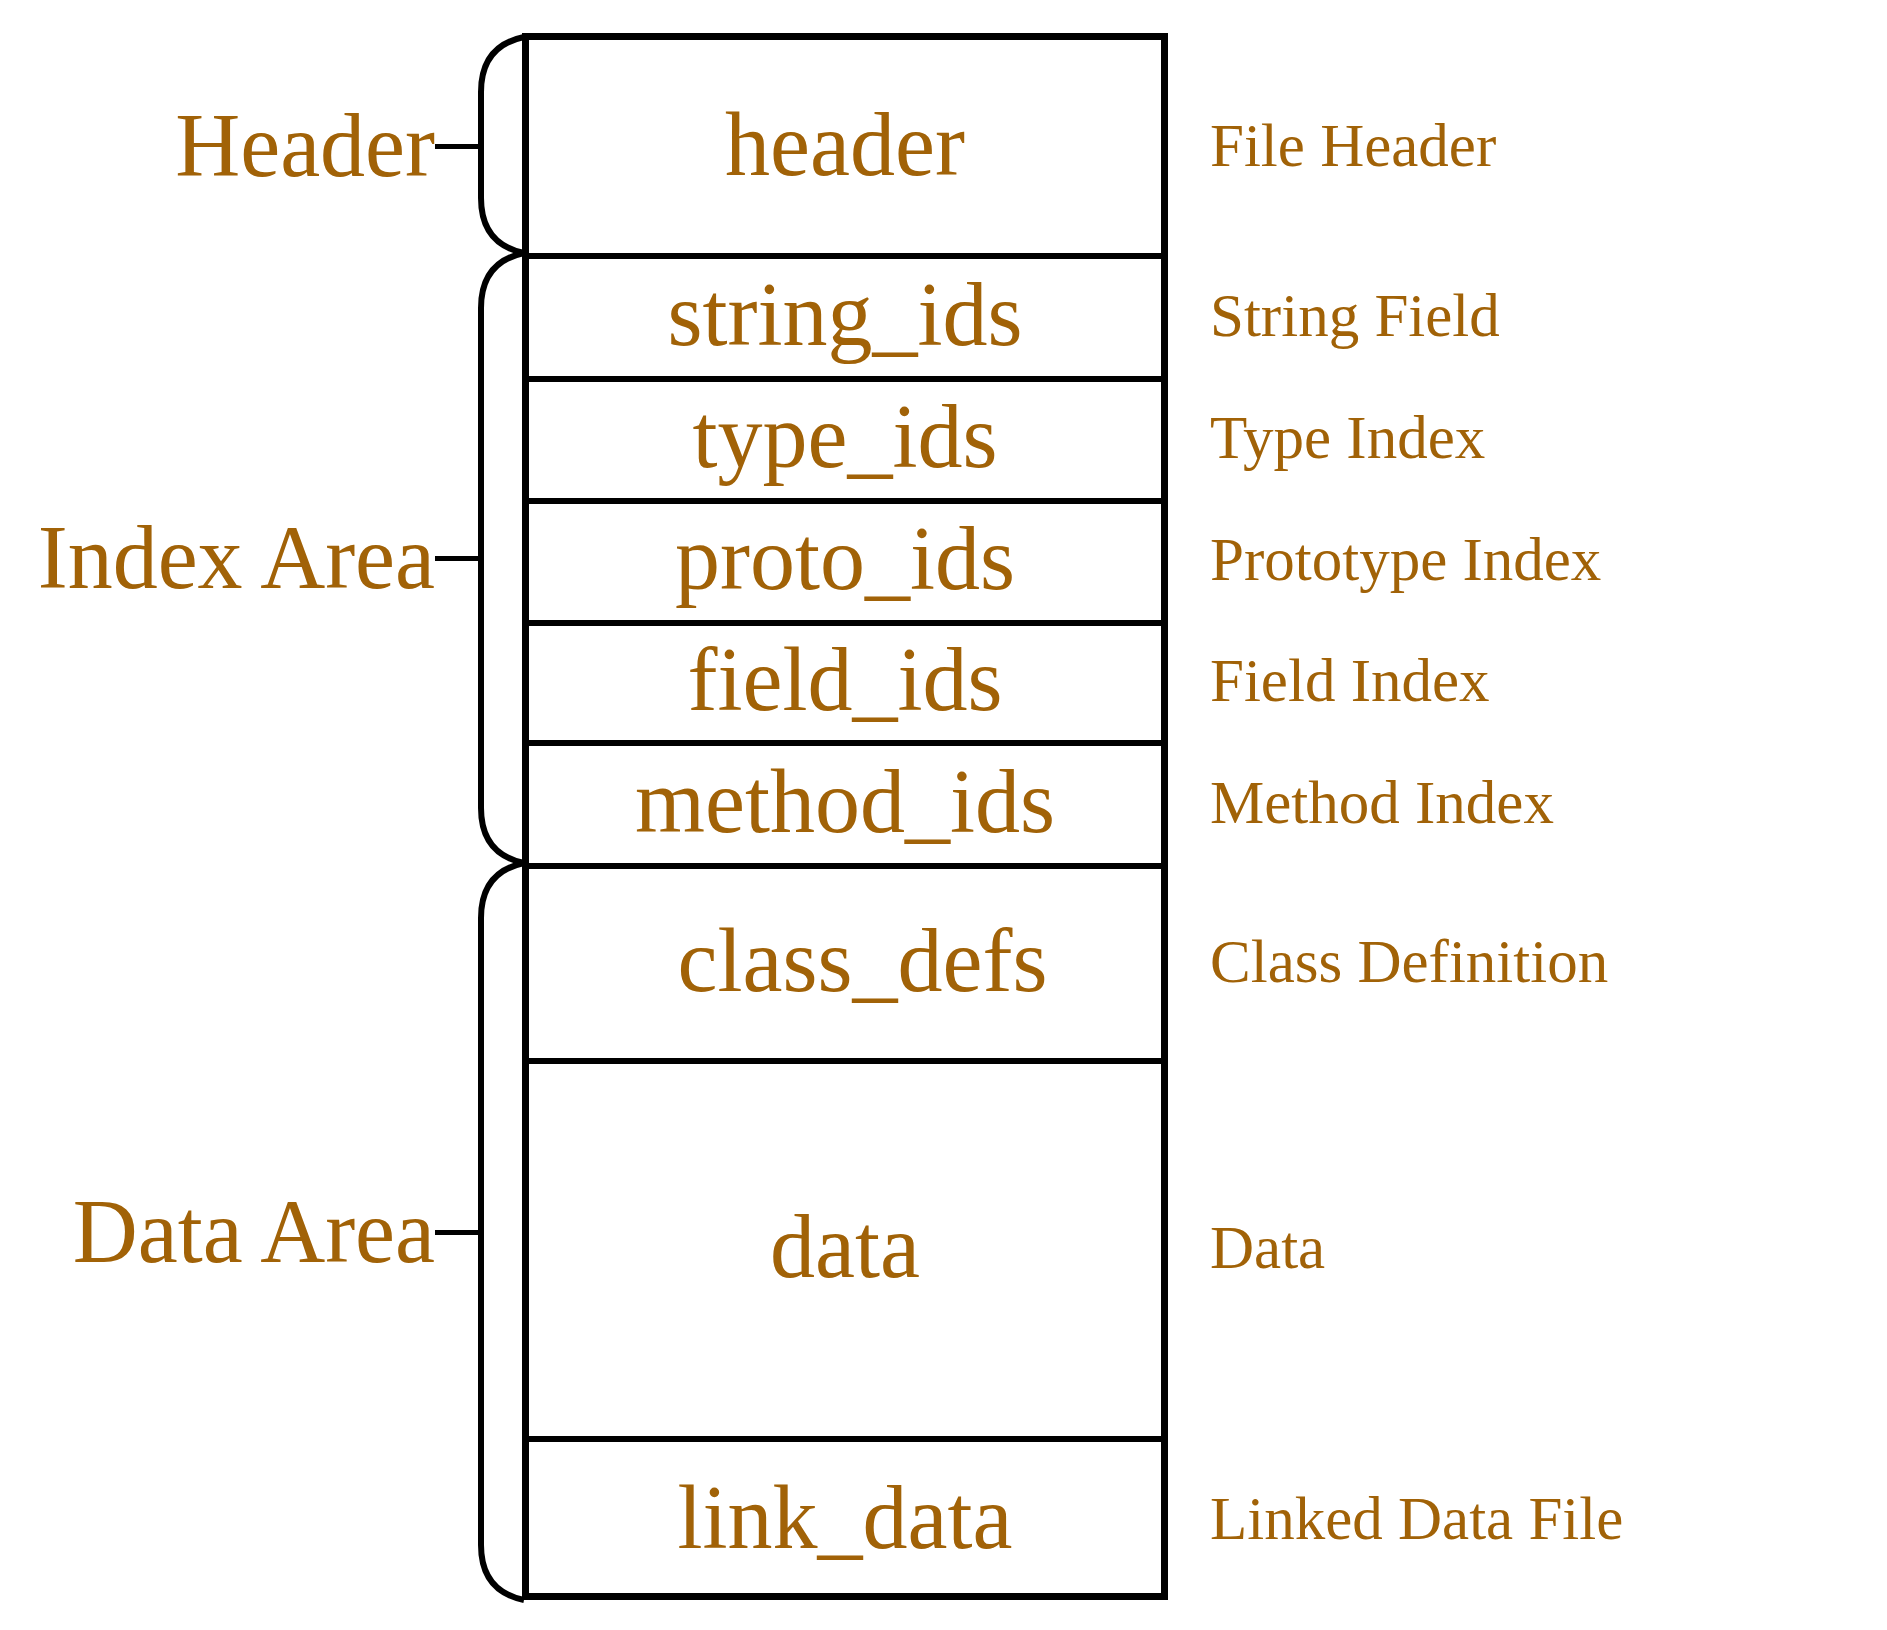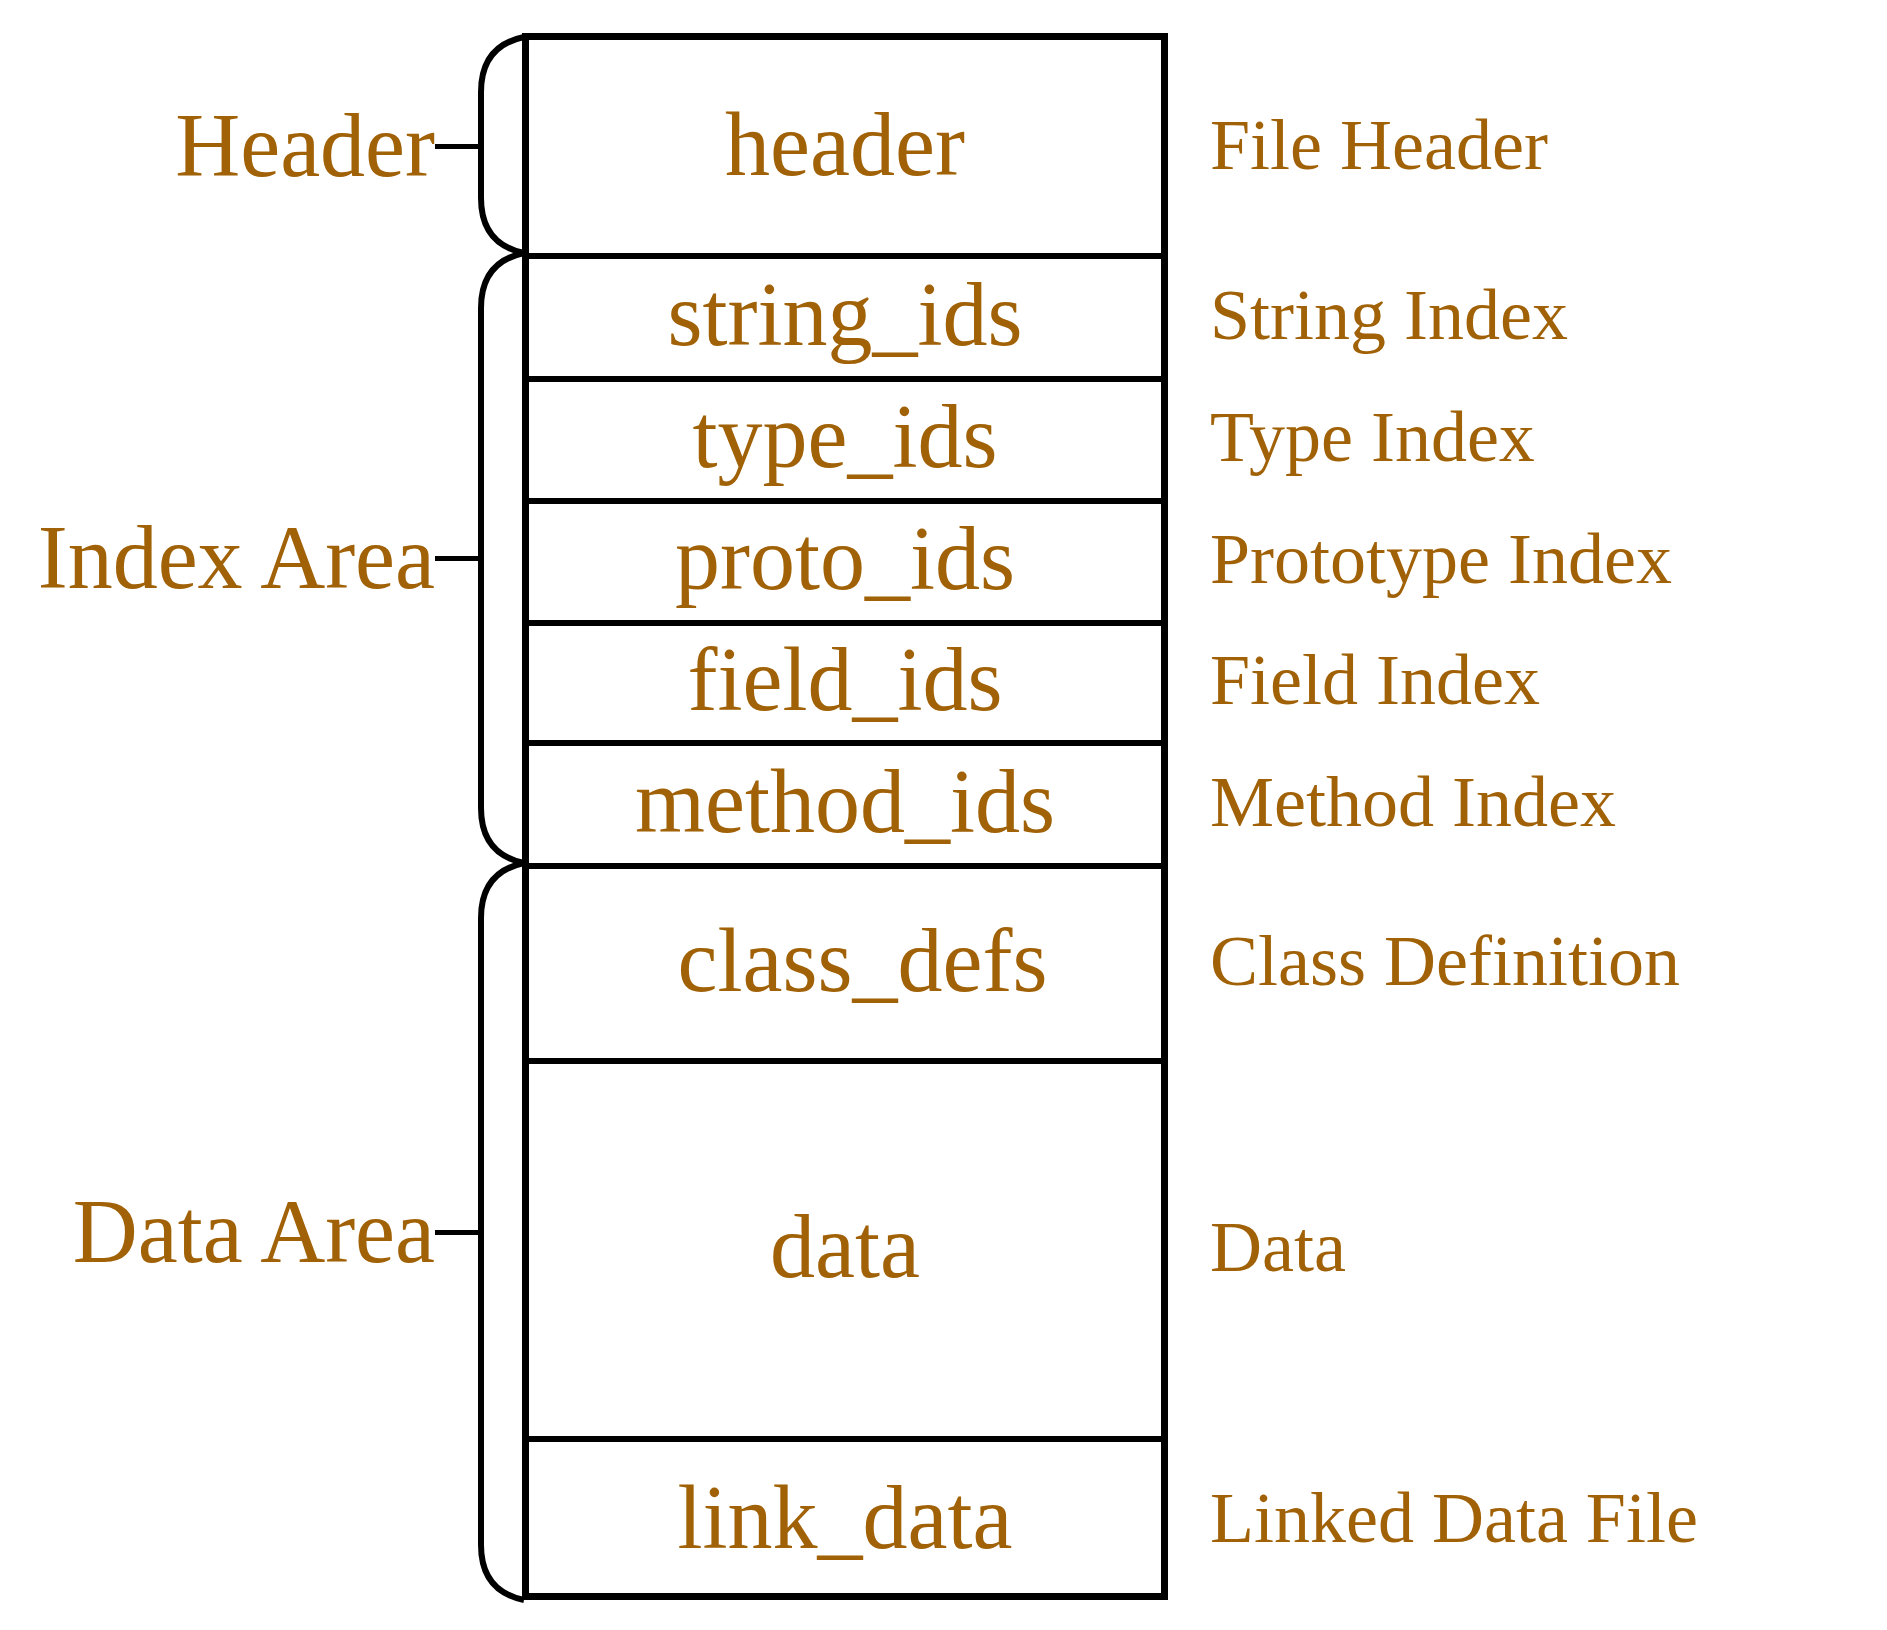--- a/index.html
+++ b/index.html
@@ -41,21 +41,21 @@
   .cell-3{top:459px;}
   .cell-4{top:580px;}
   .cell-5{top:702px;}
   .cell-6{top:861px;padding-left:35px;}
   .cell-7{top:1147px;}
   .cell-8{top:1418px;}
   
   .rlabel{
     position:absolute;left:1210px;height:120px;
     display:flex;align-items:center;
-    font-size:72px;line-height:1;white-space:nowrap;
+    font-size:61px;line-height:1;white-space:nowrap;
   }
   .rl-0{top:85px;}
   .rl-1{top:255px;}
   .rl-2{top:377px;text-align:center;}
   .rl-3{top:499px;}
   .rl-4{top:620px;}
   .rl-5{top:742px;}
   .rl-6{top:901px;}
   .rl-7{top:1187px;}
   .rl-8{top:1458px;}
@@ -111,21 +111,21 @@
     <div class="cell cell-2">type_ids</div>
     <div class="cell cell-3">proto_ids</div>
     <div class="cell cell-4">field_ids</div>
     <div class="cell cell-5">method_ids</div>
     <div class="cell cell-6">class_defs</div>
     <div class="cell cell-7">data</div>
     <div class="cell cell-8">link_data</div>
   </div>
 
   <div class="rlabel rl-0">File Header</div>
-  <div class="rlabel rl-1">String Index</div>
+  <div class="rlabel rl-1">String Field</div>
   <div class="rlabel rl-2">Type Index</div>
   <div class="rlabel rl-3">Prototype Index</div>
   <div class="rlabel rl-4">Field Index</div>
   <div class="rlabel rl-5">Method Index</div>
   <div class="rlabel rl-6">Class Definition</div>
   <div class="rlabel rl-7">Data</div>
   <div class="rlabel rl-8">Linked Data File</div>
 
 </div>
 

